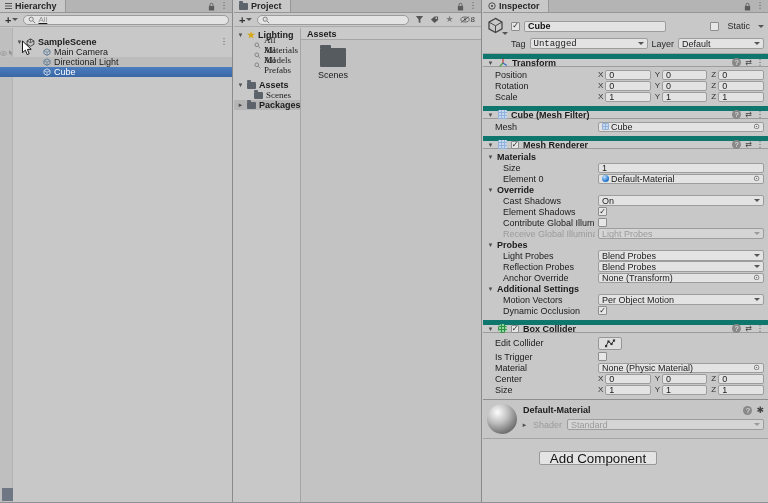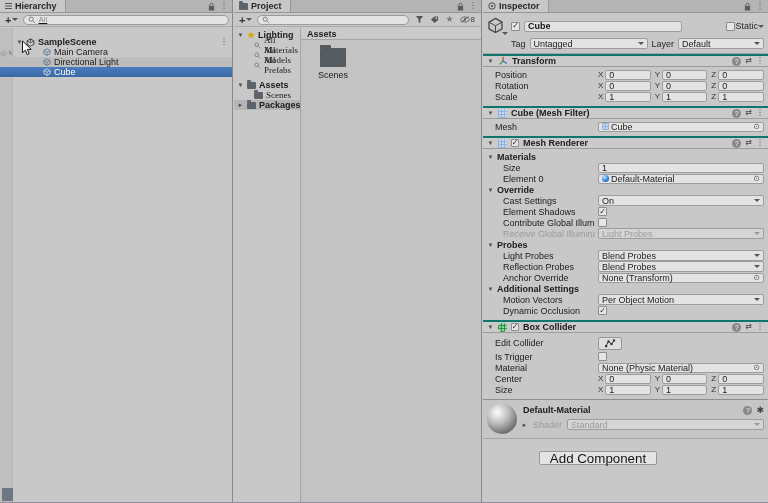--- a/index.html
+++ b/index.html
@@ -82,30 +82,30 @@
   .go-header { padding:3px 4px 4px 4px; border-bottom:1px solid #a6a6a6; }
   .go-line1 { display:flex; align-items:center; gap:4px; }
   .go-icon-wrap { position:relative; width:20px; height:18px; flex:none; }
   .go-icon-wrap .dd-arrow { position:absolute; right:-1px; bottom:0; }
   .checkbox { width:9px; height:9px; background:#e6e6e6; border:1px solid #8d8d8d; border-radius:1px;
               display:flex; align-items:center; justify-content:center; font-size:8px; color:#222;
               line-height:1; flex:none; }
   .checkbox.empty { color:transparent; }
   .name-input { flex:1; height:11px; background:#e3e3e3; border:1px solid #9d9d9d; border-radius:2px;
                 font-family:inherit; font-size:9px; font-weight:bold; color:#111; padding:0 3px; outline:none; }
-  .static-grp { display:flex; align-items:center; gap:0; flex:none;margin-left:40px; }
+  .static-grp { display:flex; align-items:center; gap:8px; flex:none;margin-left:40px; }
   .go-line2 { display:flex; align-items:center; gap:4px; margin-top:3px; padding-left:24px; }
   .mini-lbl { color:#2a2a2a; flex:none; }
   .dropdown { height:11px; background:#e3e3e3; border:1px solid #9d9d9d; border-radius:2px;
               display:flex; align-items:center; padding:0 3px; gap:2px; }
   .dropdown .dtext { flex:1; white-space:nowrap; overflow:hidden; }
   .dropdown.disabled { background:#d5d5d5; color:#9a9a9a; }
-  .tag-dd { width:118px; } .layer-dd { flex:1; }
-
-  .comp-header { height:13px; background:#cbcbcb; border-top:2px solid #0f766e; border-bottom:1px solid #9c9c9c;
+  .tag-dd { width:118px;font-family:Liberation Mono, monospace; } .layer-dd { flex:1; }
+
+  .comp-header { height:13px; background:#cbcbcb; border-top:5px solid #0f766e; border-bottom:1px solid #9c9c9c;
                  display:flex; align-items:center; gap:4px; padding:0 4px; }
   .comp-header .title { font-weight:bold; flex:1; }
   .help-dot { width:9px; height:9px; border-radius:50%; background:#898989; color:#f2f2f2;
               font-size:7px; display:flex; align-items:center; justify-content:center; flex:none; }
   .presets { font-size:8px; color:#444; line-height:1; }
   .comp-body { padding:2px 4px 4px 4px; }
   .i-row { height:11px; display:flex; align-items:center; gap:3px; }
   .i-row .lbl { width:108px; flex:none; padding-left:8px; white-space:nowrap; overflow:hidden; }
   .i-row.sub .lbl { padding-left:16px; }
   .i-row .lbl.gray, .gray { color:#9b9b9b; }
@@ -535,21 +535,21 @@
             </span>
             <span class="picker">⊙</span>
           </span>
         </div>
 
         <div class="subhead">
           <span class="fold">▼</span>
           <span>Override</span>
         </div>
         <div class="i-row sub">
-          <span class="lbl">Cast Settings</span>
+          <span class="lbl">Cast Shadows</span>
           <span class="dropdown" style="flex:1">
             <span class="dtext">On</span>
             <span class="dd-arrow"></span>
           </span>
         </div>
         <div class="i-row sub">
           <span class="lbl">Element Shadows</span>
           <span class="checkbox">✓</span>
         </div>
         <div class="i-row sub">

